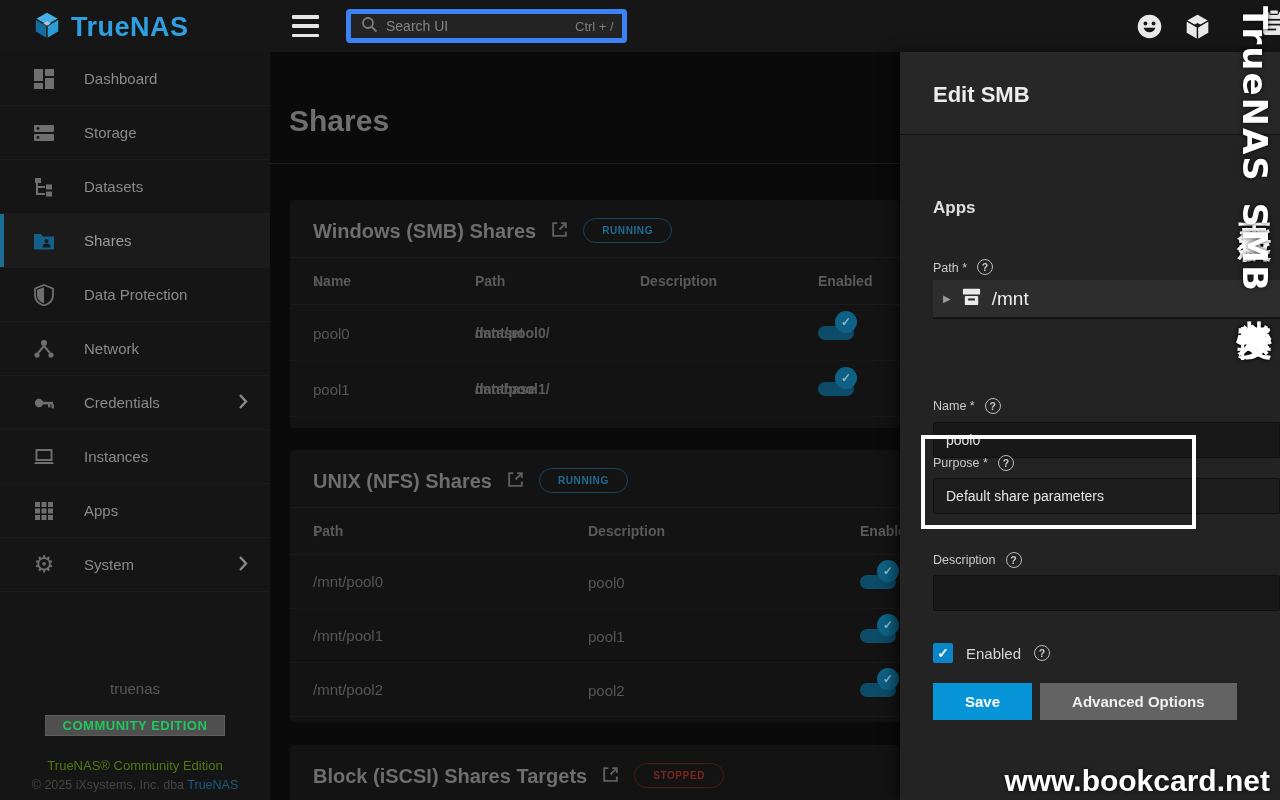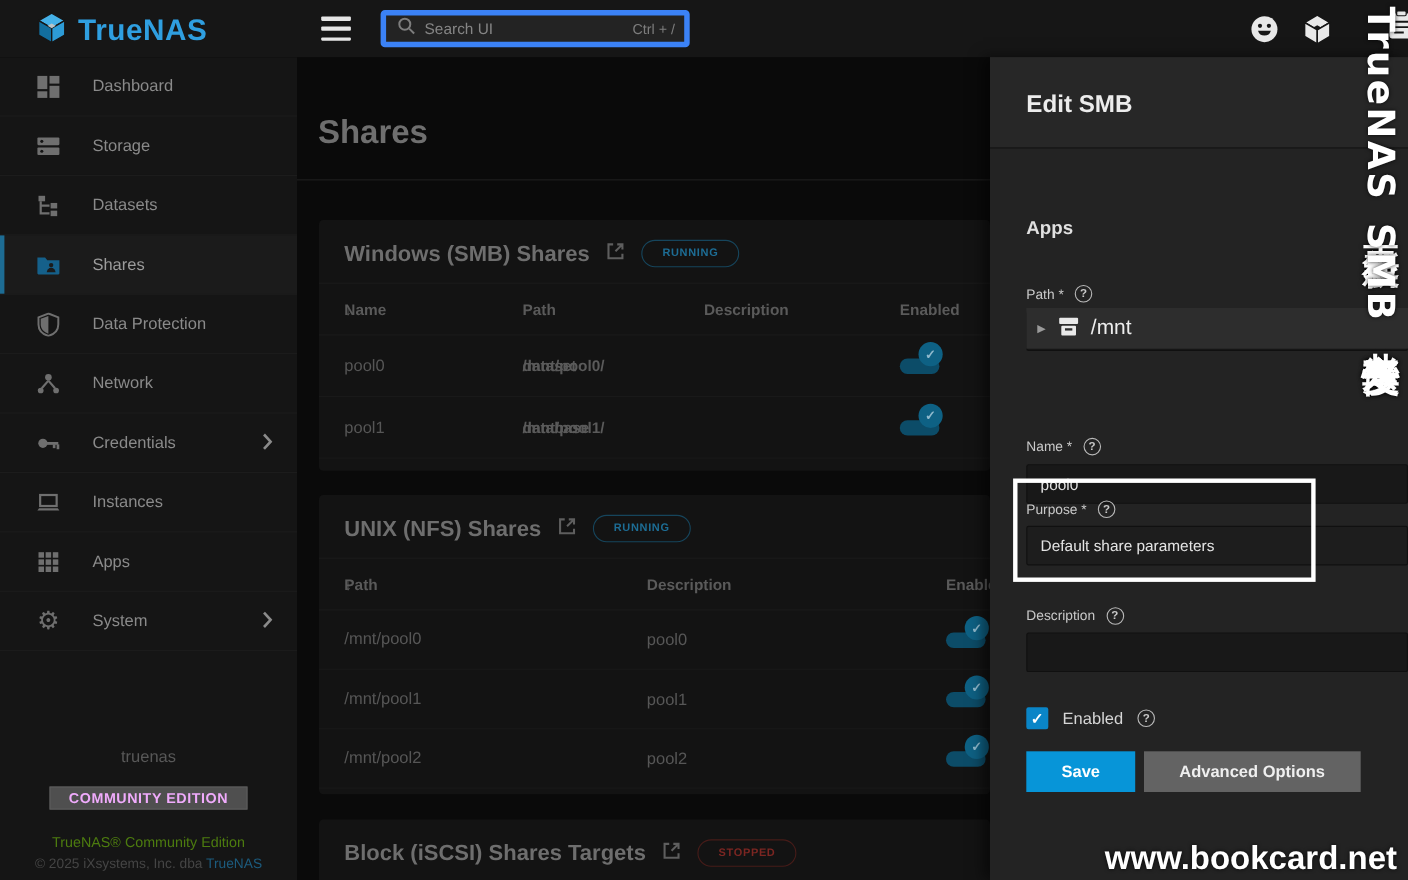--- a/index.html
+++ b/index.html
@@ -24,21 +24,21 @@
   .sidebar { position:absolute; left:0; top:52px; width:270px; height:748px; background:#151515; z-index:1; }
   .nav-item { position:relative; height:54px; display:flex; align-items:center; padding-left:32px; gap:28px;
               border-bottom:1px solid #1c1c1c; cursor:pointer; }
   .nav-item .label { color:#8a8a8a; font-size:15px; }
   .nav-item.active { background:#1b1b1b; }
   .nav-item.active::before { content:""; position:absolute; left:0; top:0; bottom:0; width:4px; background:#1d6c94; }
   .nav-icon { width:24px; height:24px; display:flex; align-items:center; justify-content:center; color:#6f6f6f; }
   .chevron { position:absolute; right:22px; top:17px; }
   .side-footer { position:absolute; left:0; bottom:8px; width:270px; text-align:center; }
   .hostname { color:#585858; font-size:15px; margin-bottom:18px; }
-  .edition-badge { display:inline-block; background:#4f4f4f; color:#f0abfc; border:1px solid #5c5c5c;
+  .edition-badge { display:inline-block; background:#4f4f4f; color:#22c55e; border:1px solid #5c5c5c;
                    font-size:13px; font-weight:bold; padding:2px 17px; letter-spacing:.5px; margin-bottom:22px; }
   .footer-product { color:#4d7c0f; font-size:13px; font-weight:normal; margin-bottom:5px; }
   .footer-copy { color:#454545; font-size:12.5px; }
   .footer-copy .link { color:#1c5b7e; }
 
   
   .main { position:absolute; left:270px; top:52px; width:630px; height:748px; background:#0a0a0a; overflow:hidden; }
   .page-title { position:absolute; left:19px; top:52px; color:#6f6f6f; font-size:30px; font-weight:bold; }
   .title-divider { position:absolute; left:0; top:111px; width:630px; height:1px; background:#1e1e1e; }
   .card { position:absolute; left:20px; width:610px; background:#131313; overflow:hidden; border-radius:4px; }

